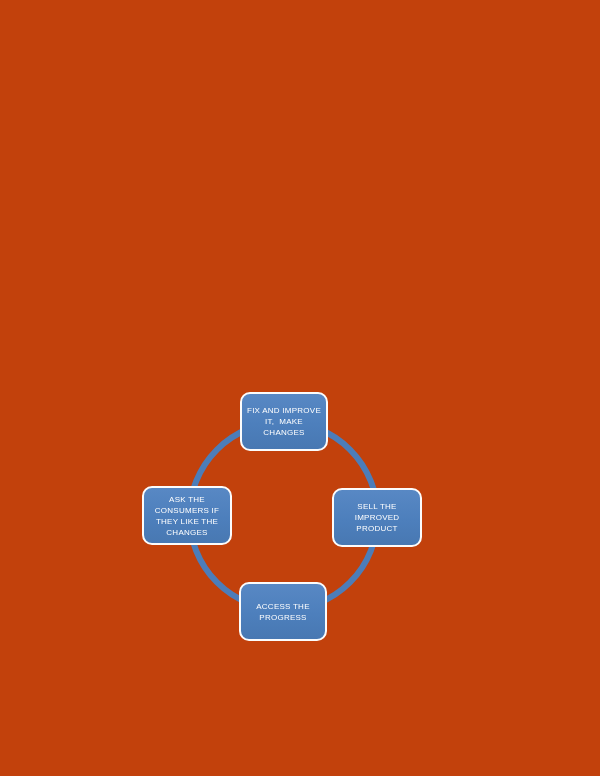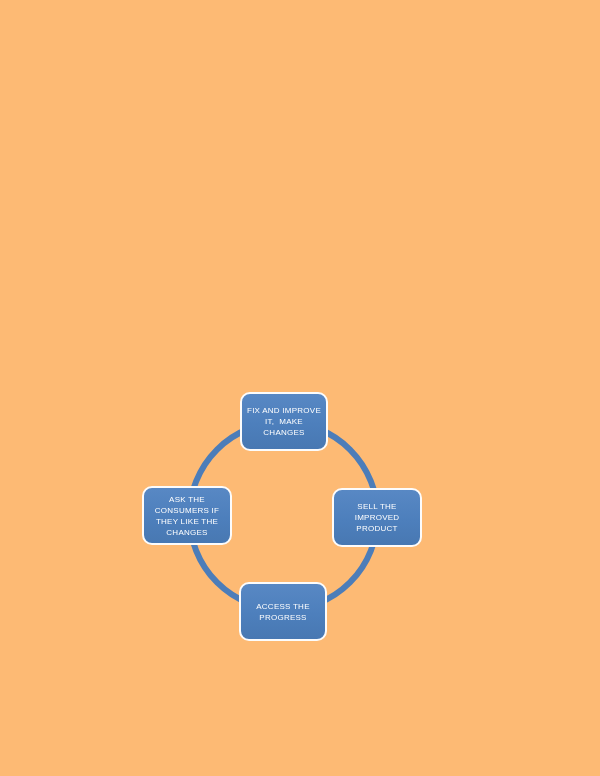--- a/index.html
+++ b/index.html
@@ -4,21 +4,21 @@
 <style>
   html, body {
     margin: 0;
     padding: 0;
     background: #000;
   }
   .page {
     position: relative;
     width: 600px;
     height: 776px;
-    background: #fdba74;
+    background: #c2410c;
     overflow: hidden;
     font-family: "Liberation Sans", sans-serif;
   }
   .diagram {
     position: absolute;
     left: 0;
     top: 0;
     width: 600px;
     height: 776px;
   }

